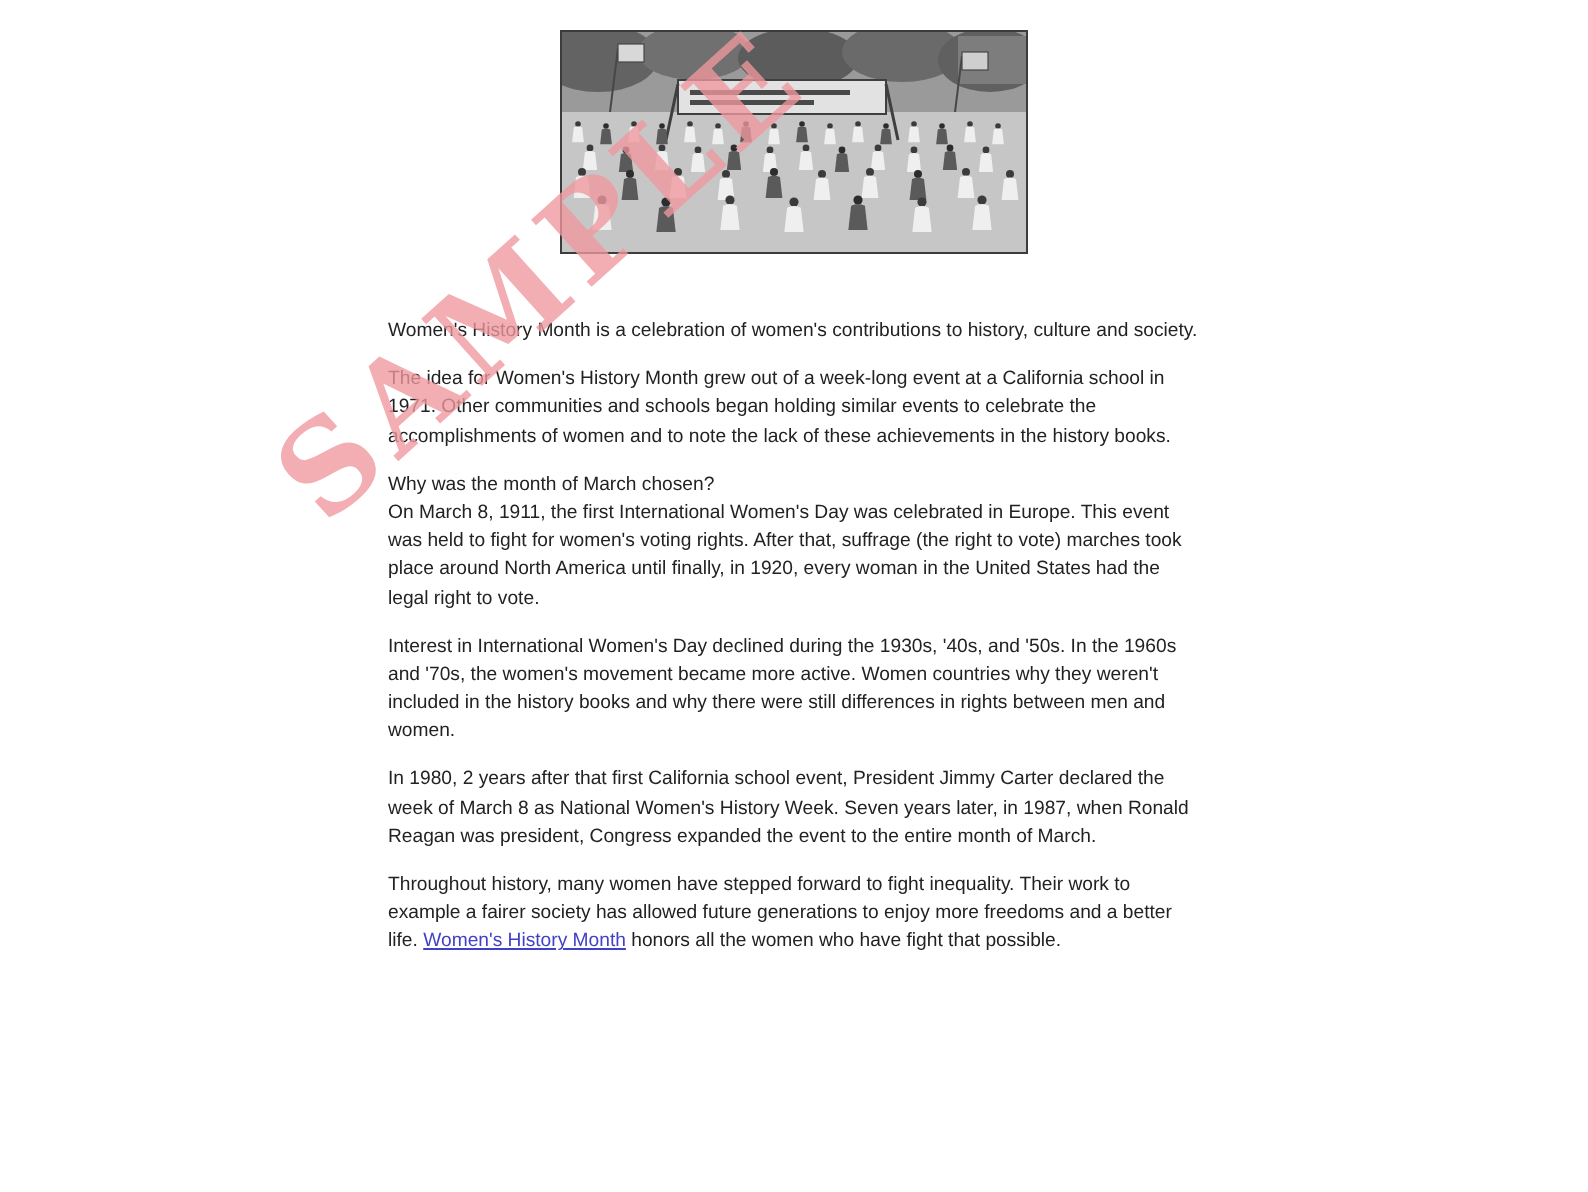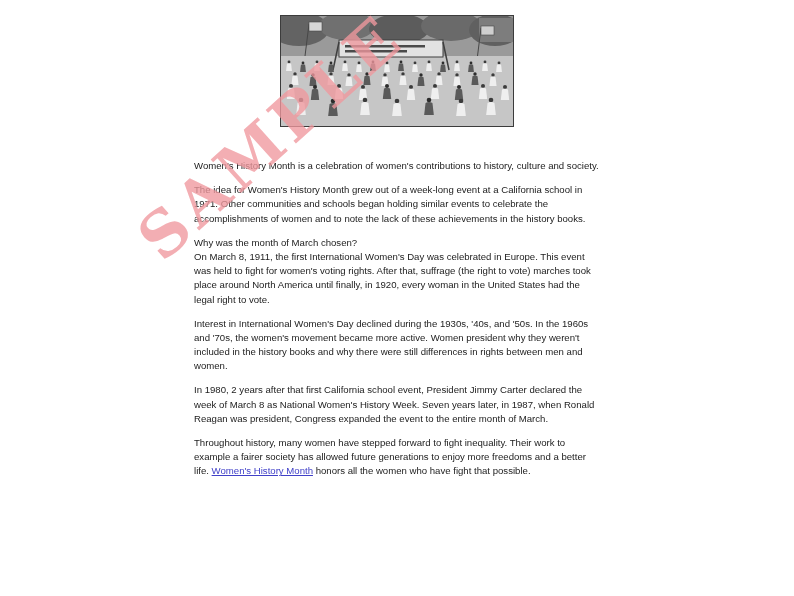--- a/index.html
+++ b/index.html
@@ -150,20 +150,20 @@
       <use href="#figw" transform="translate(180,85) scale(1.15)"></use>
       <use href="#figw" transform="translate(210,84) scale(1.15)"></use>
     </svg>
   </div>
 
   <div class="body">
     <p class="para">Women's History Month is a celebration of women's contributions to history, culture and society.</p>
     <p class="para">The idea for Women's History Month grew out of a week-long event at a California school in 1971. Other communities and schools began holding similar events to celebrate the accomplishments of women and to note the lack of these achievements in the history books.</p>
     <p class="para pre">Why was the month of March chosen?
 On March 8, 1911, the first International Women's Day was celebrated in Europe. This event was held to fight for women's voting rights. After that, suffrage (the right to vote) marches took place around North America until finally, in 1920, every woman in the United States had the legal right to vote.</p>
-    <p class="para">Interest in International Women's Day declined during the 1930s, '40s, and '50s. In the 1960s and '70s, the women's movement became more active. Women president why they weren't included in the history books and why there were still differences in rights between men and women.</p>
+    <p class="para">Interest in International Women's Day declined during the 1930s, '40s, and '50s. In the 1960s and '70s, the women's movement became more active. Women countries why they weren't included in the history books and why there were still differences in rights between men and women.</p>
     <p class="para">In 1980, 2 years after that first California school event, President Jimmy Carter declared the week of March 8 as National Women's History Week. Seven years later, in 1987, when Ronald Reagan was president, Congress expanded the event to the entire month of March.</p>
     <p class="para"><span>Throughout history, many women have stepped forward to fight inequality. Their work to example a fairer society has allowed future generations to enjoy more freedoms and a better life. </span><a href="#" class="link">Women's History Month</a><span> honors all the women who have fight that possible.</span></p>
   </div>
 
   <div class="watermark">SAMPLE</div>
 
 </div>
 
 </body></html>

